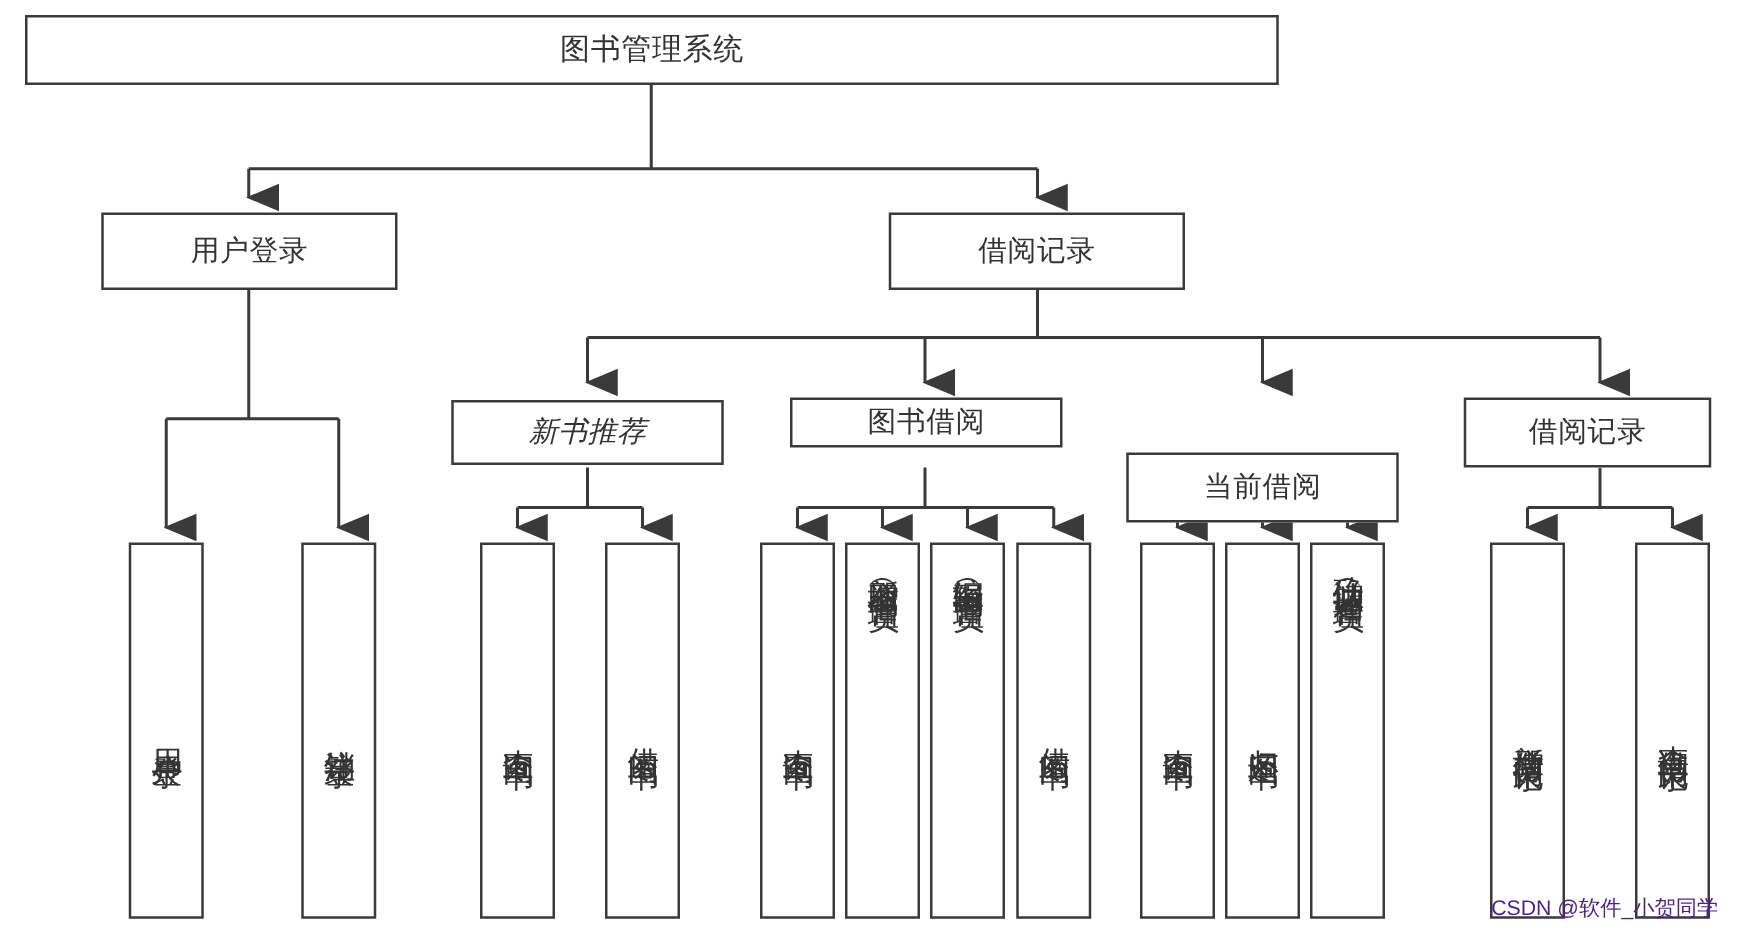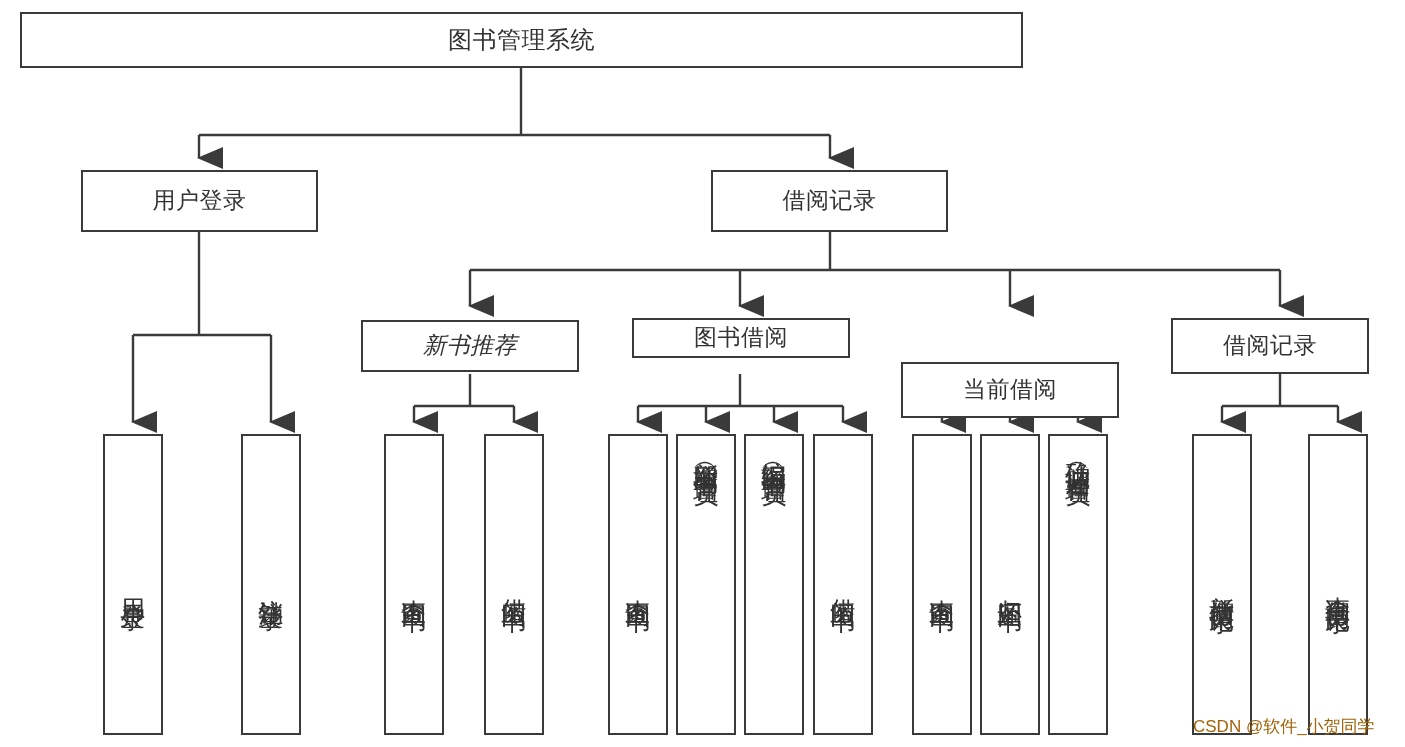--- a/index.html
+++ b/index.html
@@ -65,21 +65,21 @@
     text-orientation: upright;
     font-size: 25px;
     line-height: 1.05;
     letter-spacing: 3px;
   }
   #watermark {
     position: absolute;
     left: 1193px;
     top: 715px;
     font-size: 17px;
-    color: #a16207;
+    color: #4c1d95;
     white-space: nowrap;
     pointer-events: none;
   }
 </style>
 </head>
 <body>
 
 <div id="canvas">
 
   <svg id="connectors" viewBox="0 0 1405 747" xmlns="http://www.w3.org/2000/svg">

